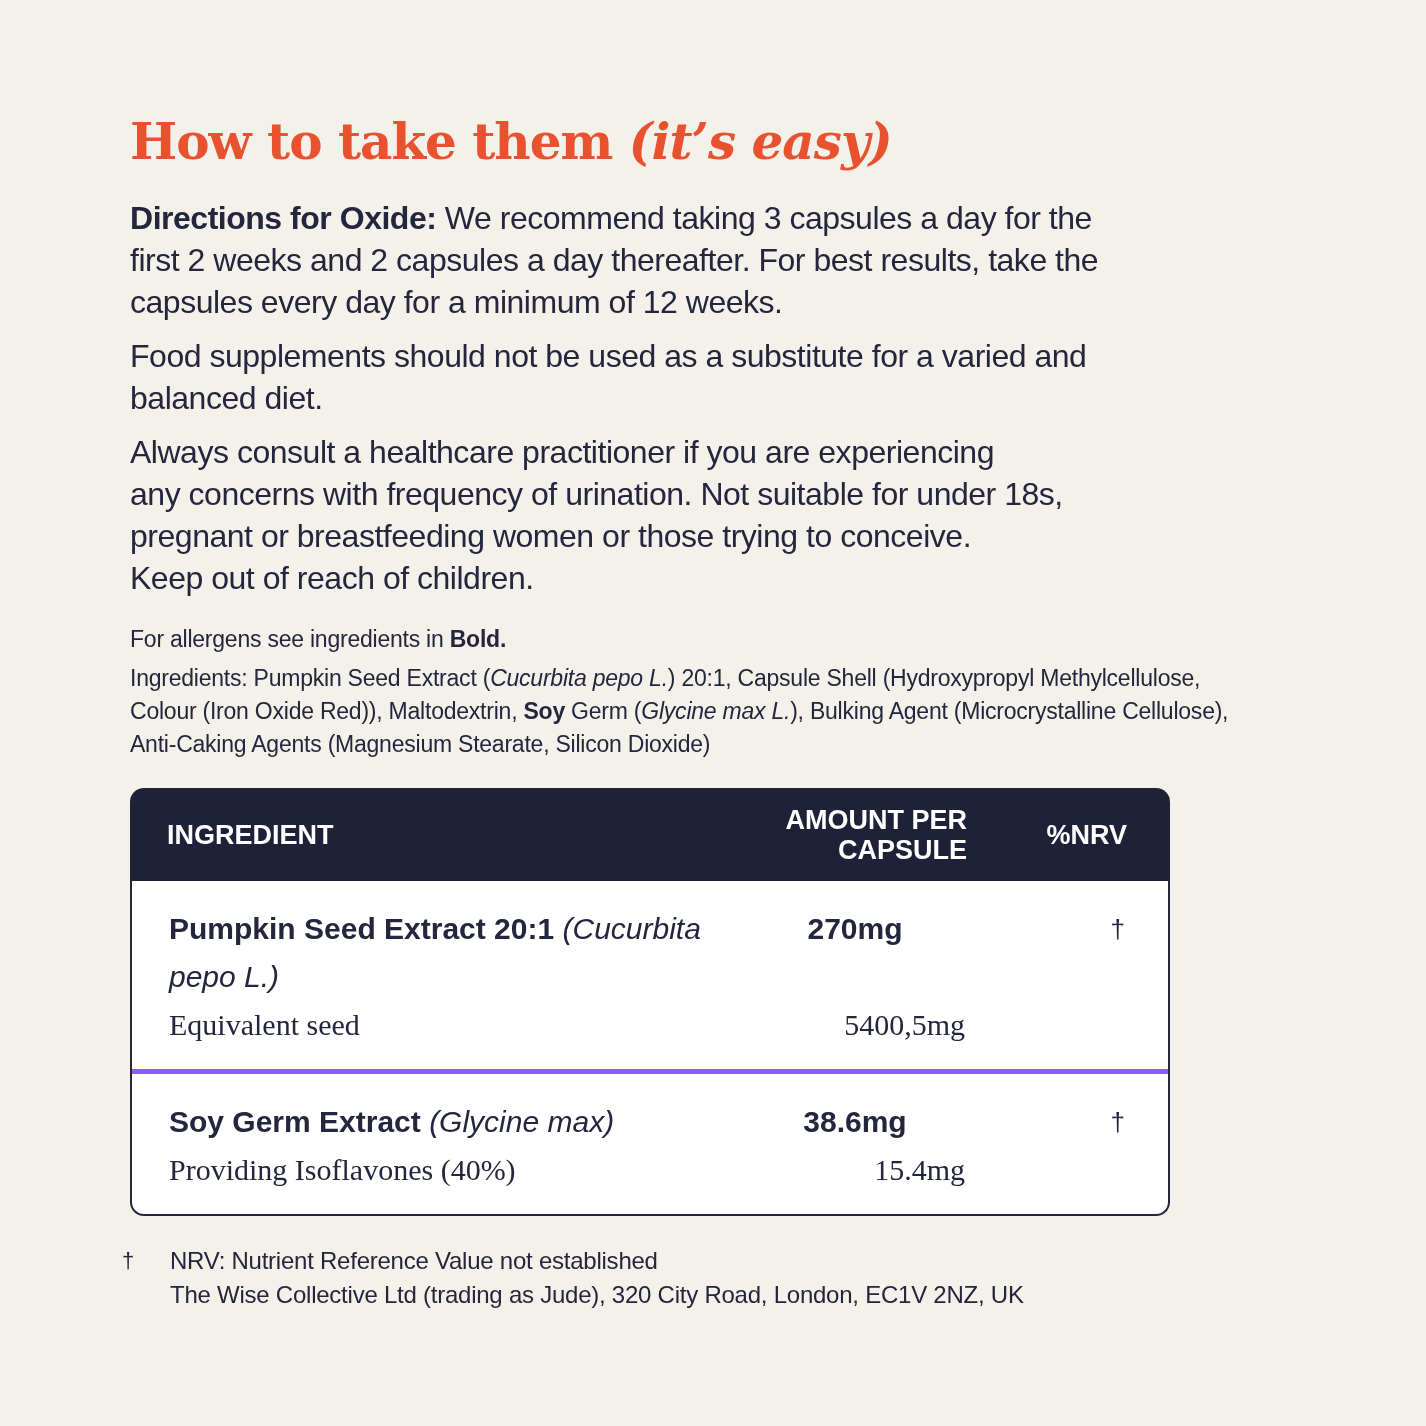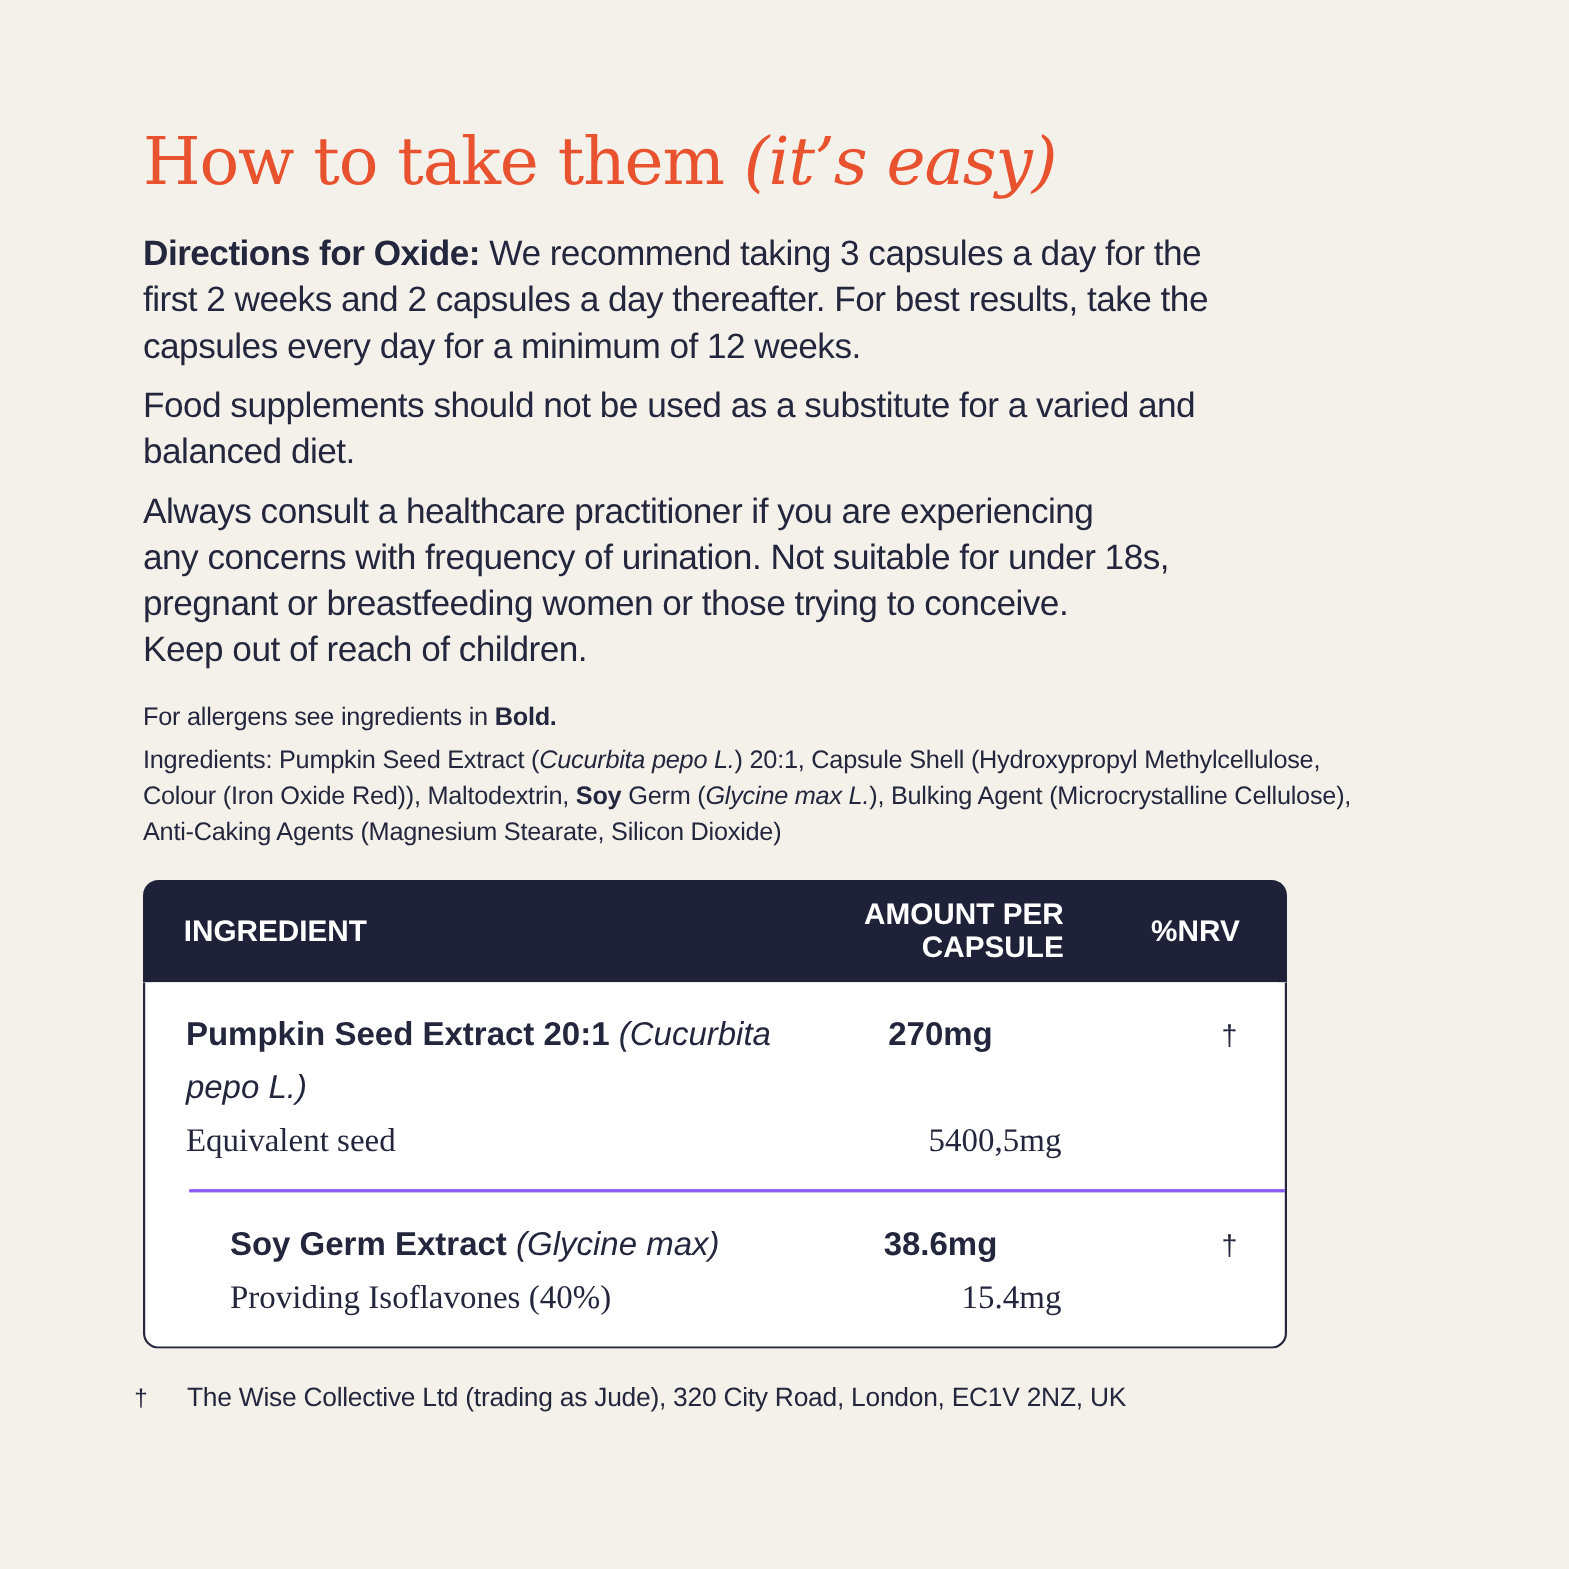--- a/index.html
+++ b/index.html
@@ -11,22 +11,22 @@
     background: #F3F1EA;
     font-family: "Liberation Sans", sans-serif;
     color: #23263C;
     overflow: hidden;
   }
   .content {
     padding: 112px 126px 0 130px;
   }
   h1.title {
     font-family: "DejaVu Serif", "Liberation Serif", serif;
-    font-weight: 400;
-    font-size: 60px;
+    font-weight: 700;
+    font-size: 50px;
     line-height: 1.18;
     color: #E8522F;
     letter-spacing: -1px;
     margin-bottom: 26px;
     white-space: nowrap;
   }
   h1.title .em { font-style: italic; }
   p.body-text {
     font-size: 32px;
     line-height: 42px;
@@ -72,21 +72,21 @@
     border-top: none;
     border-radius: 0 0 14px 14px;
   }
   .t-row {
     display: grid;
     grid-template-columns: 1fr 220px 160px;
     padding: 24px 43px 20px 37px;
     font-size: 30px;
     line-height: 48px;
   }
-  .t-row + .t-row { border-top: 3px solid #8b5cf6; margin-left: 40px; }
+  .t-row + .t-row { border-top: 5px solid #8b5cf6; }
   .t-row .name { font-weight: bold; }
   .t-row .latin { font-weight: normal; font-style: italic; }
   .t-row .amount { text-align: center; font-weight: bold; }
   .t-row .nrv { text-align: right; font-size: 26px; }
   .t-row .sub-name, .t-row .sub-amount { font-weight: normal; font-family: Liberation Serif, serif; }
   .t-row .sub-amount { text-align: right; }
 
   
   .footnote {
     display: flex;
@@ -154,18 +154,19 @@
           <div class="sub-amount">15.4mg</div>
           <div></div>
         </div>
 
       </div>
     </div>
 
     <div class="footnote">
       <div class="dagger">†</div>
       <div>
+        <div>NRV: Nutrient Reference Value not established</div>
         <div>The Wise Collective Ltd (trading as Jude), 320 City Road, London, EC1V 2NZ, UK</div>
       </div>
     </div>
 
   </div>
 </div>
 
 </body></html>

